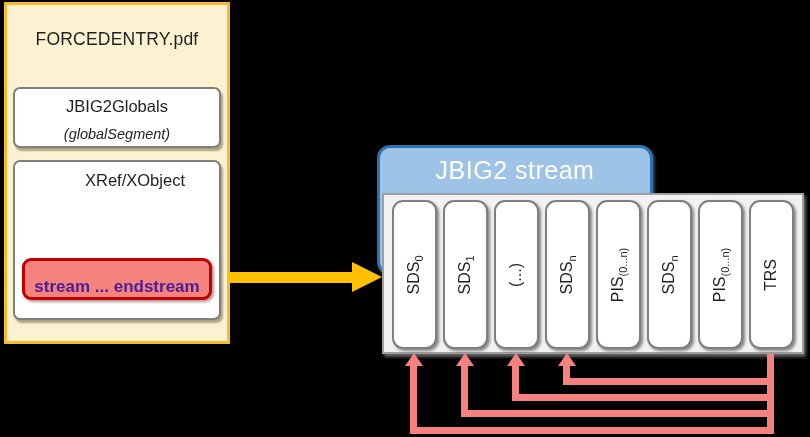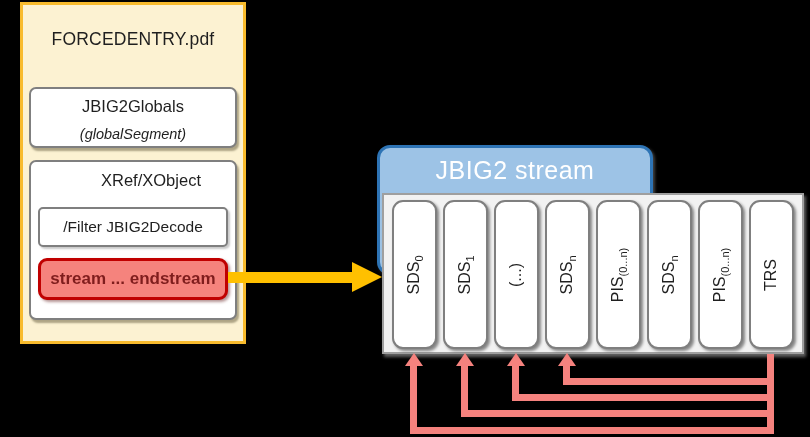--- a/index.html
+++ b/index.html
@@ -3,21 +3,21 @@
 <meta charset="utf-8">
 <style>
   html,body{margin:0;padding:0;background:#000;}
   *{box-sizing:border-box;}
   .stage{
     position:relative;width:810px;height:437px;background:#000;overflow:hidden;
     font-family:"Liberation Sans", sans-serif;color:#1f1f1f;
   }
   
   .pdf-panel{
-    position:absolute;left:20px;top:2px;width:226px;height:342px;
+    position:absolute;left:4px;top:2px;width:226px;height:342px;
     background:#FCF2D2;border:3px solid #F8BB2D;
   }
   .pdf-title{
     text-align:center;padding-top:24px;font-size:17.5px;letter-spacing:.2px;
   }
   .round-box{
     position:absolute;background:#fff;border:2px solid #7F7F7F;border-radius:7px;
     box-shadow:2px 3px 2px rgba(110,100,70,.55);
   }
   .globals-box{left:6px;top:82px;width:208px;height:61px;text-align:center;}
@@ -27,22 +27,22 @@
   .xref-title{text-align:center;font-size:16.5px;margin-top:9px;padding-left:36px;}
   .filter-box{
     position:absolute;left:7px;top:45px;width:190px;height:40px;
     background:#fff;border:2px solid #7F7F7F;border-radius:5px;
     display:flex;align-items:center;justify-content:center;font-size:15.5px;
     box-shadow:2px 2px 2px rgba(120,120,120,.4);
   }
   .stream-box{
     position:absolute;left:7px;top:96px;width:190px;height:42px;
     background:#F5837D;border:3px solid #C00000;border-radius:9px;
-    display:flex;align-items:center;justify-content:center;
-    font-size:17px;font-weight:bold;color:#7f1d1d;
+    display:flex;align-items:flex-end;justify-content:center;
+    font-size:17px;font-weight:bold;color:#4c1d95;
     box-shadow:2px 2px 3px rgba(120,60,60,.55);
   }
   
   .flow-arrow-shaft{position:absolute;left:228px;top:272px;width:126px;height:11px;background:#FFC000;}
   .flow-arrow-head{
     position:absolute;left:352px;top:262px;width:0;height:0;
     border-top:15px solid transparent;border-bottom:15px solid transparent;
     border-left:30px solid #FFC000;
   }
   
@@ -98,23 +98,20 @@
   <div class="pdf-panel">
     <div class="pdf-title">FORCEDENTRY.pdf</div>
 
     <div class="round-box globals-box">
       <div class="globals-line1">JBIG2Globals</div>
       <div class="globals-line2">(globalSegment)</div>
     </div>
 
     <div class="round-box xref-box">
       <div class="xref-title">XRef/XObject</div>
-      <div class="filter-box">
-        <span>/Filter JBIG2Decode</span>
-      </div>
       <div class="stream-box">
         <span>stream ... endstream</span>
       </div>
     </div>
   </div>
 
   <div class="flow-arrow-shaft"></div>
   <div class="flow-arrow-head"></div>
 
   <div class="jbig2-header">

